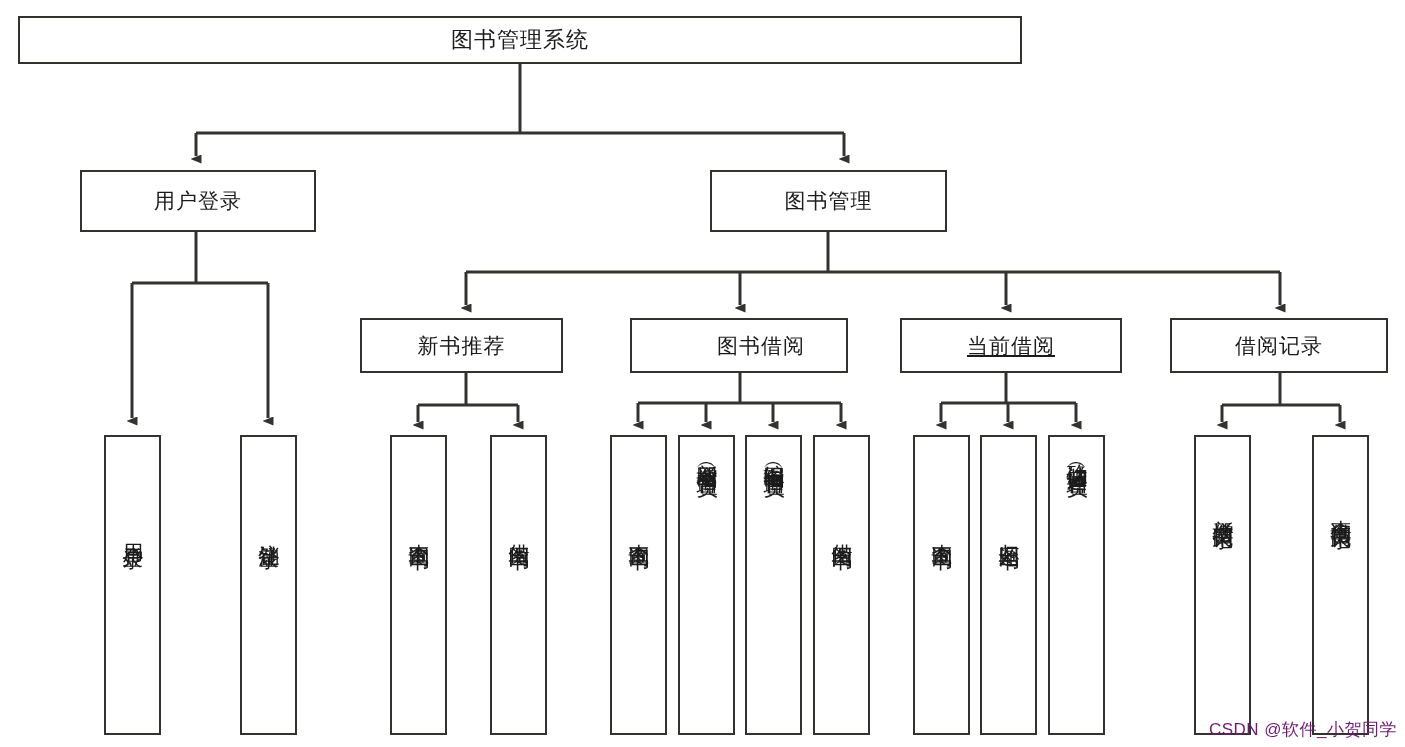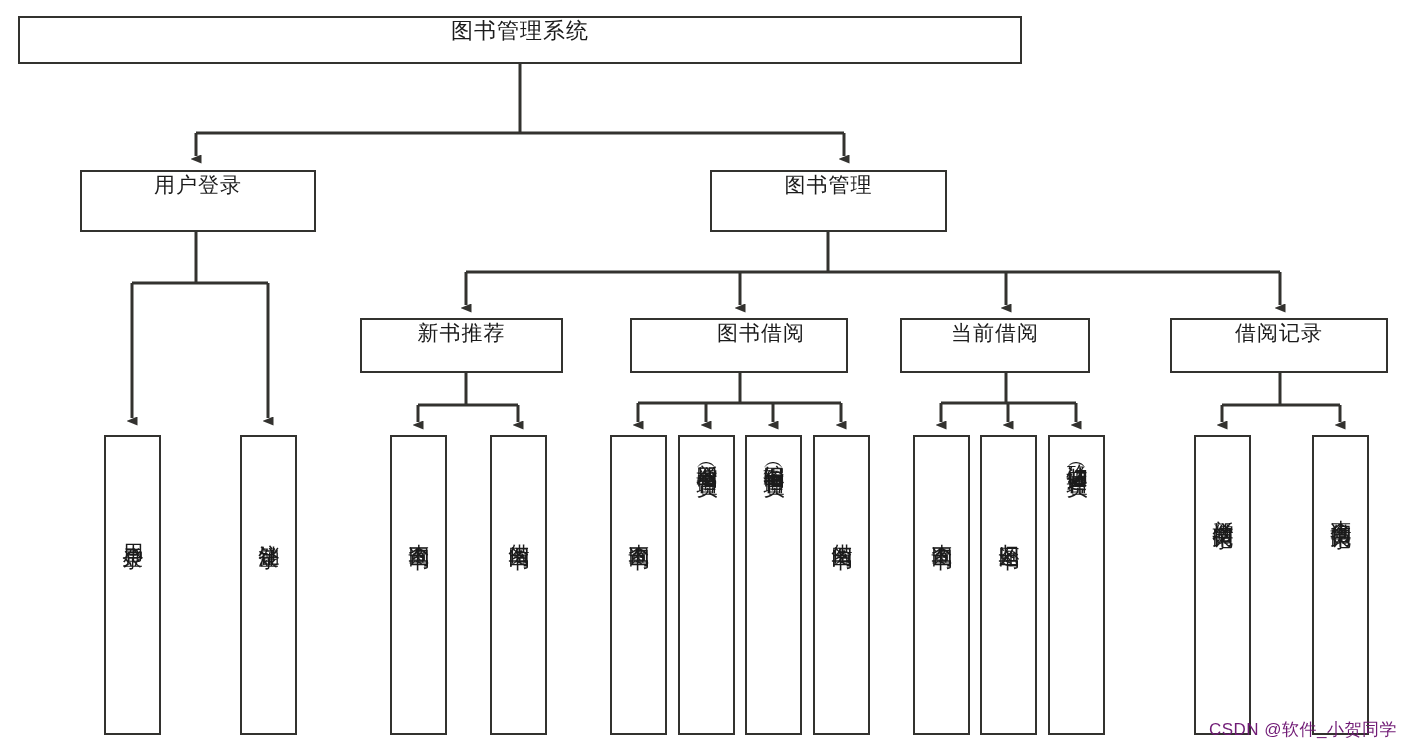--- a/index.html
+++ b/index.html
@@ -25,21 +25,21 @@
     width: 1405px;
     height: 747px;
     pointer-events: none;
   }
   .node {
     position: absolute;
     box-sizing: border-box;
     background: #ffffff;
     border: 2px solid #33322f;
     display: flex;
-    align-items: flex-start;
+    align-items: center;
     justify-content: center;
     color: #1b1b1b;
   }
   .node.horizontal {
     font-size: 21px;
     letter-spacing: 1px;
     line-height: 1.2;
   }
   .node.root {
     font-size: 22px;
@@ -142,21 +142,21 @@
   <div class="node horizontal" style="left:710px; top:170px; width:237px; height:62px;">
     <span>图书管理</span>
   </div>
 
   <div class="node horizontal" style="left:360px; top:318px; width:203px; height:55px;">
     <span>新书推荐</span>
   </div>
   <div class="node horizontal" style="left:630px; top:318px; width:218px; height:55px;padding-left:44px;">
     <span>图书借阅</span>
   </div>
-  <div class="node horizontal" style="left:900px; top:318px; width:190px; height:55px;">
+  <div class="node horizontal" style="left:900px; top:318px; width:222px; height:55px;text-decoration:underline;">
     <span>当前借阅</span>
   </div>
   <div class="node horizontal" style="left:1170px; top:318px; width:218px; height:55px;">
     <span>借阅记录</span>
   </div>
 
   <div class="node vertical mid" style="left:104px; top:435px; width:57px; height:300px;">
     <span class="vtext">用户登录</span>
   </div>
   <div class="node vertical mid" style="left:240px; top:435px; width:57px; height:300px;">

